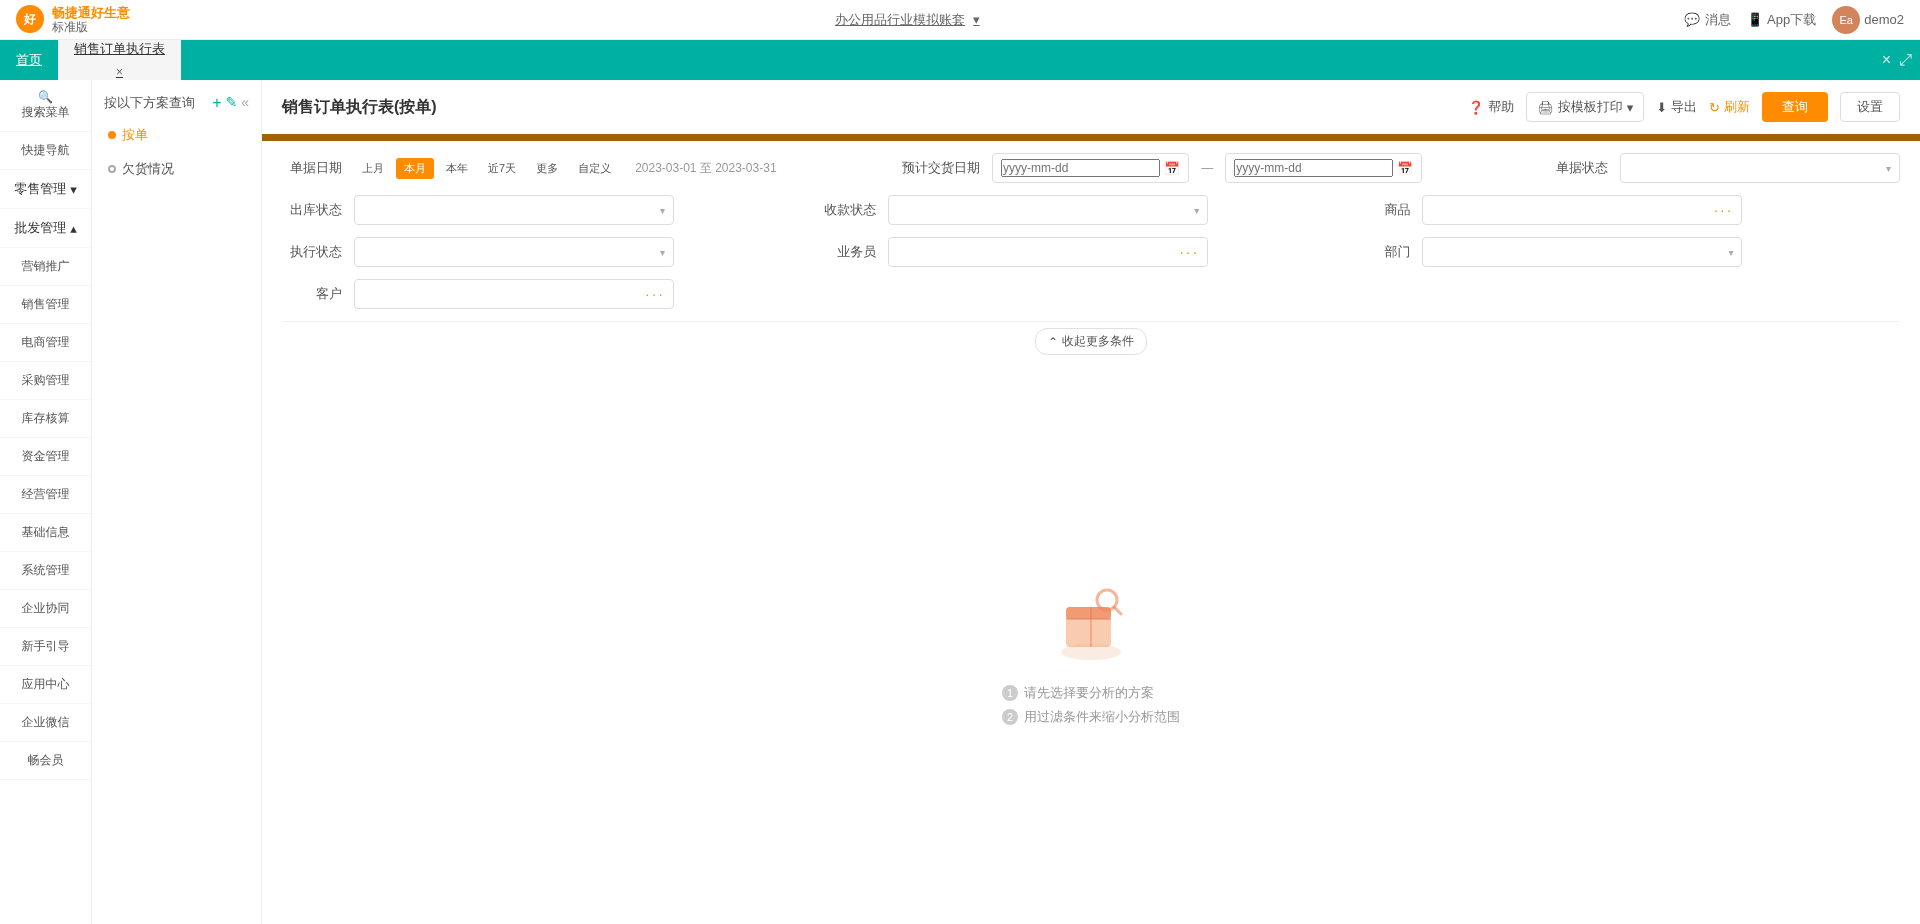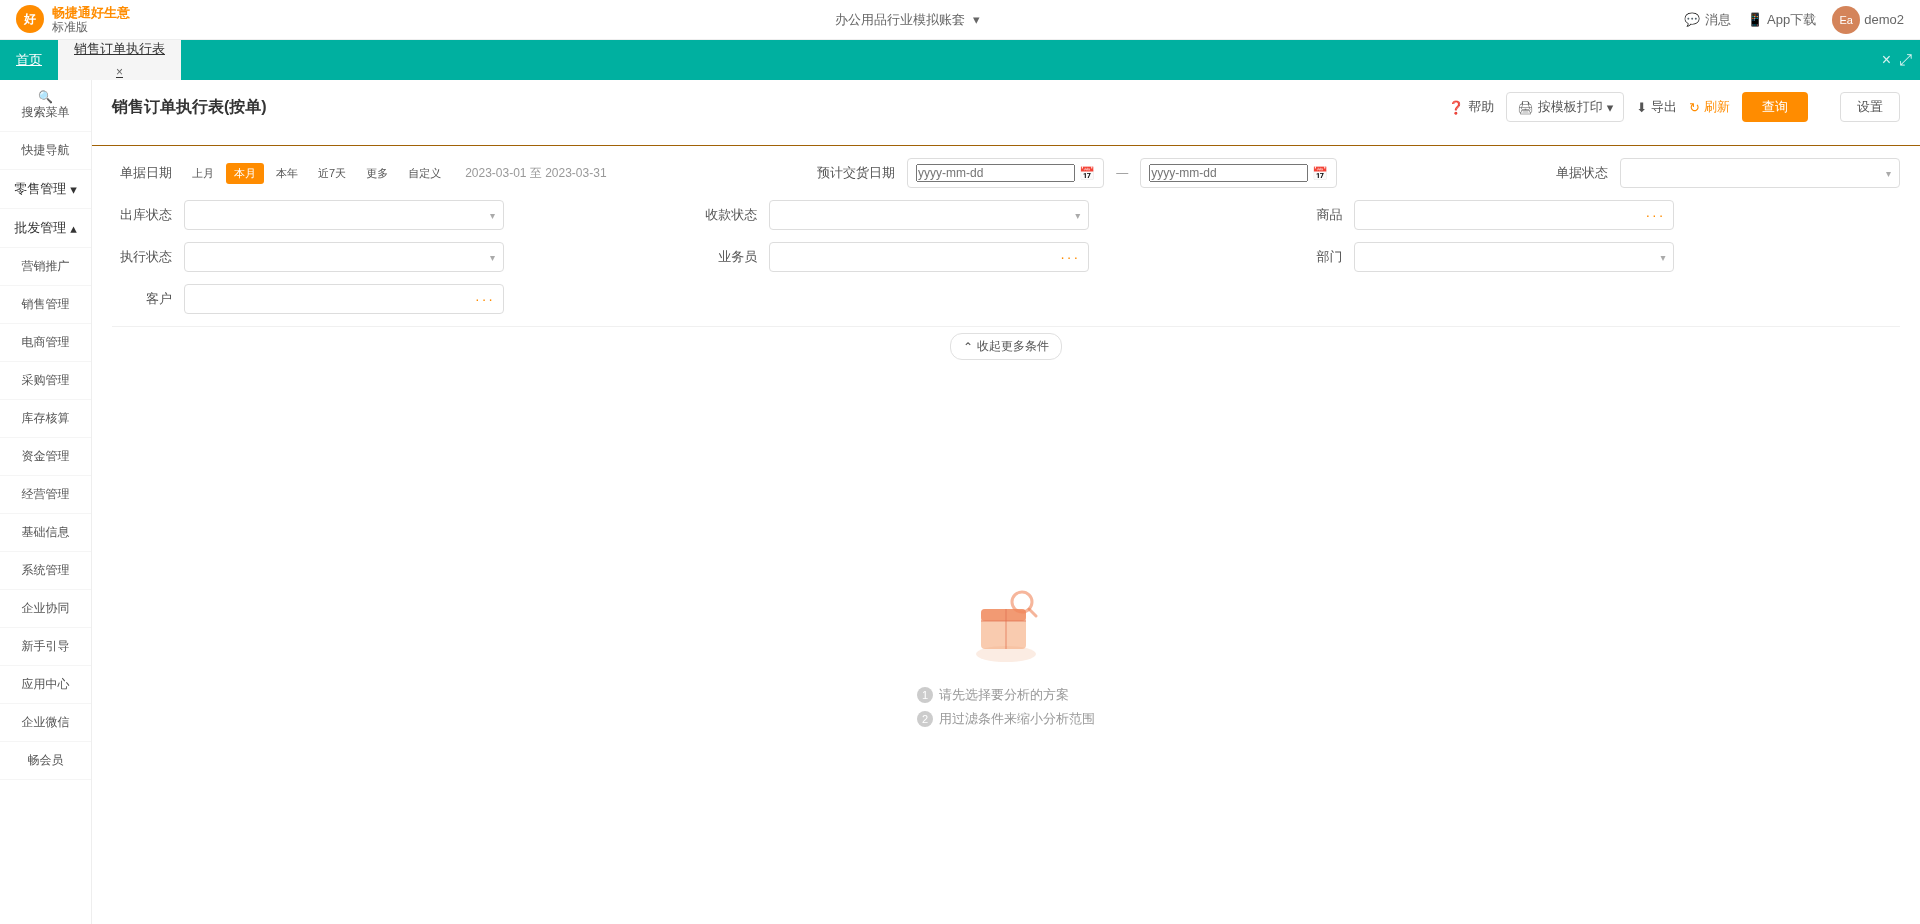--- a/index.html
+++ b/index.html
@@ -34,20 +34,21 @@
       font-weight: bold;
     }
     .logo-text { font-size: 12px; color: #666; line-height: 1.2; }
     .logo-text .line1 { color: #ff8c00; font-weight: bold; font-size: 13px; }
     .header-center {
       display: flex;
       align-items: center;
       gap: 8px;
       color: #666;
       font-size: 13px;
+      text-decoration: underline;
     }
     .header-right {
       display: flex;
       align-items: center;
       gap: 16px;
       color: #666;
       font-size: 13px;
     }
     .header-right .item {
       display: flex;
@@ -213,22 +214,22 @@
     
     .main-content {
       flex: 1;
       display: flex;
       flex-direction: column;
       overflow: hidden;
       background: #f5f5f5;
     }
     .page-header {
       background: #fff;
-      padding: 12px 20px 11px;
-      border-bottom: 1px solid #a16207;
+      padding: 12px 20px 0;
+      border-bottom: 7px solid #a16207;
       flex-shrink: 0;
     }
     .page-title-row {
       display: flex;
       align-items: center;
       justify-content: space-between;
       margin-bottom: 12px;
     }
     .page-title {
       font-size: 16px;
@@ -259,21 +260,20 @@
       font-size: 13px;
     }
     .btn-settings {
       background: white;
       color: #555;
       border: 1px solid #ddd;
       padding: 5px 16px;
       border-radius: 4px;
       cursor: pointer;
       font-size: 13px;
-      margin-left: 20px;
     }
 
     
     .filter-area {
       background: #fff;
       padding: 12px 20px;
     }
     .filter-row {
       display: flex;
       align-items: center;
@@ -525,20 +525,38 @@
     <div class="sidebar-item">
       <span>企业微信</span>
     </div>
     <div class="sidebar-item">
       <span>畅会员</span>
     </div>
   </div>
 
   <div class="content-area">
 
+    <div class="left-panel">
+      <div class="left-panel-header">
+        <span style="font-size:13px;color:#555;">按以下方案查询</span>
+        <div class="actions">
+          <span style="color:#00b0a0;font-size:16px;cursor:pointer;">+</span>
+          <span style="color:#00b0a0;font-size:14px;cursor:pointer;">✎</span>
+          <span style="color:#aaa;font-size:14px;cursor:pointer;">«</span>
+        </div>
+      </div>
+      <div class="left-panel-item active">
+        <span class="dot"></span>
+        <span>按单</span>
+      </div>
+      <div class="left-panel-item">
+        <span class="dot-outline"></span>
+        <span>欠货情况</span>
+      </div>
+    </div>
 
     <div class="main-content">
 
       <div class="page-header">
         <div class="page-title-row">
           <div class="page-title">销售订单执行表(按单)</div>
           <div class="page-actions">
             <div class="action-item">
               <span>❓</span>
               <span>帮助</span>

